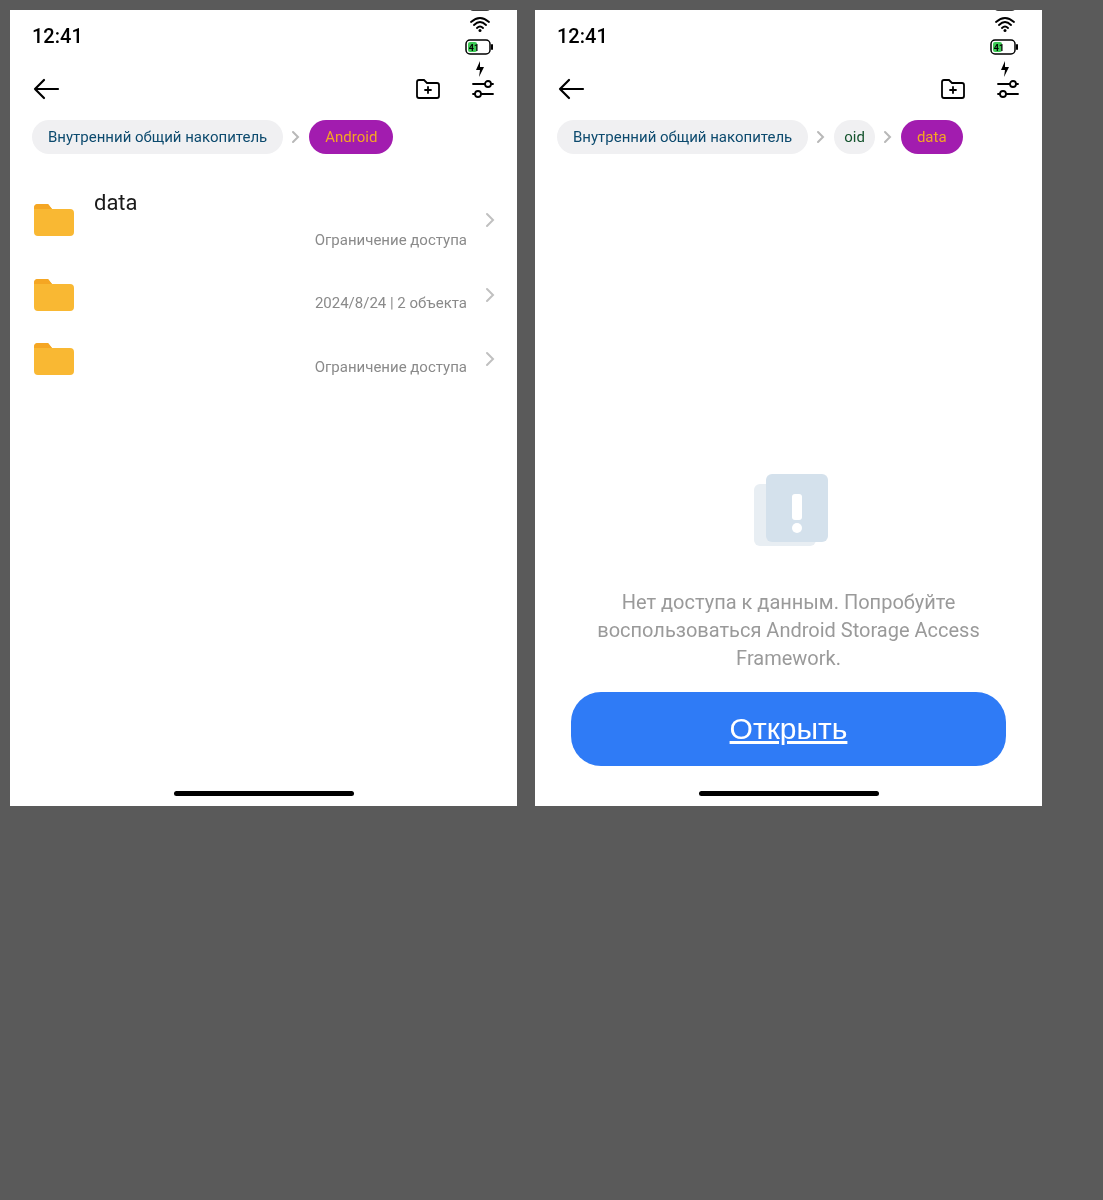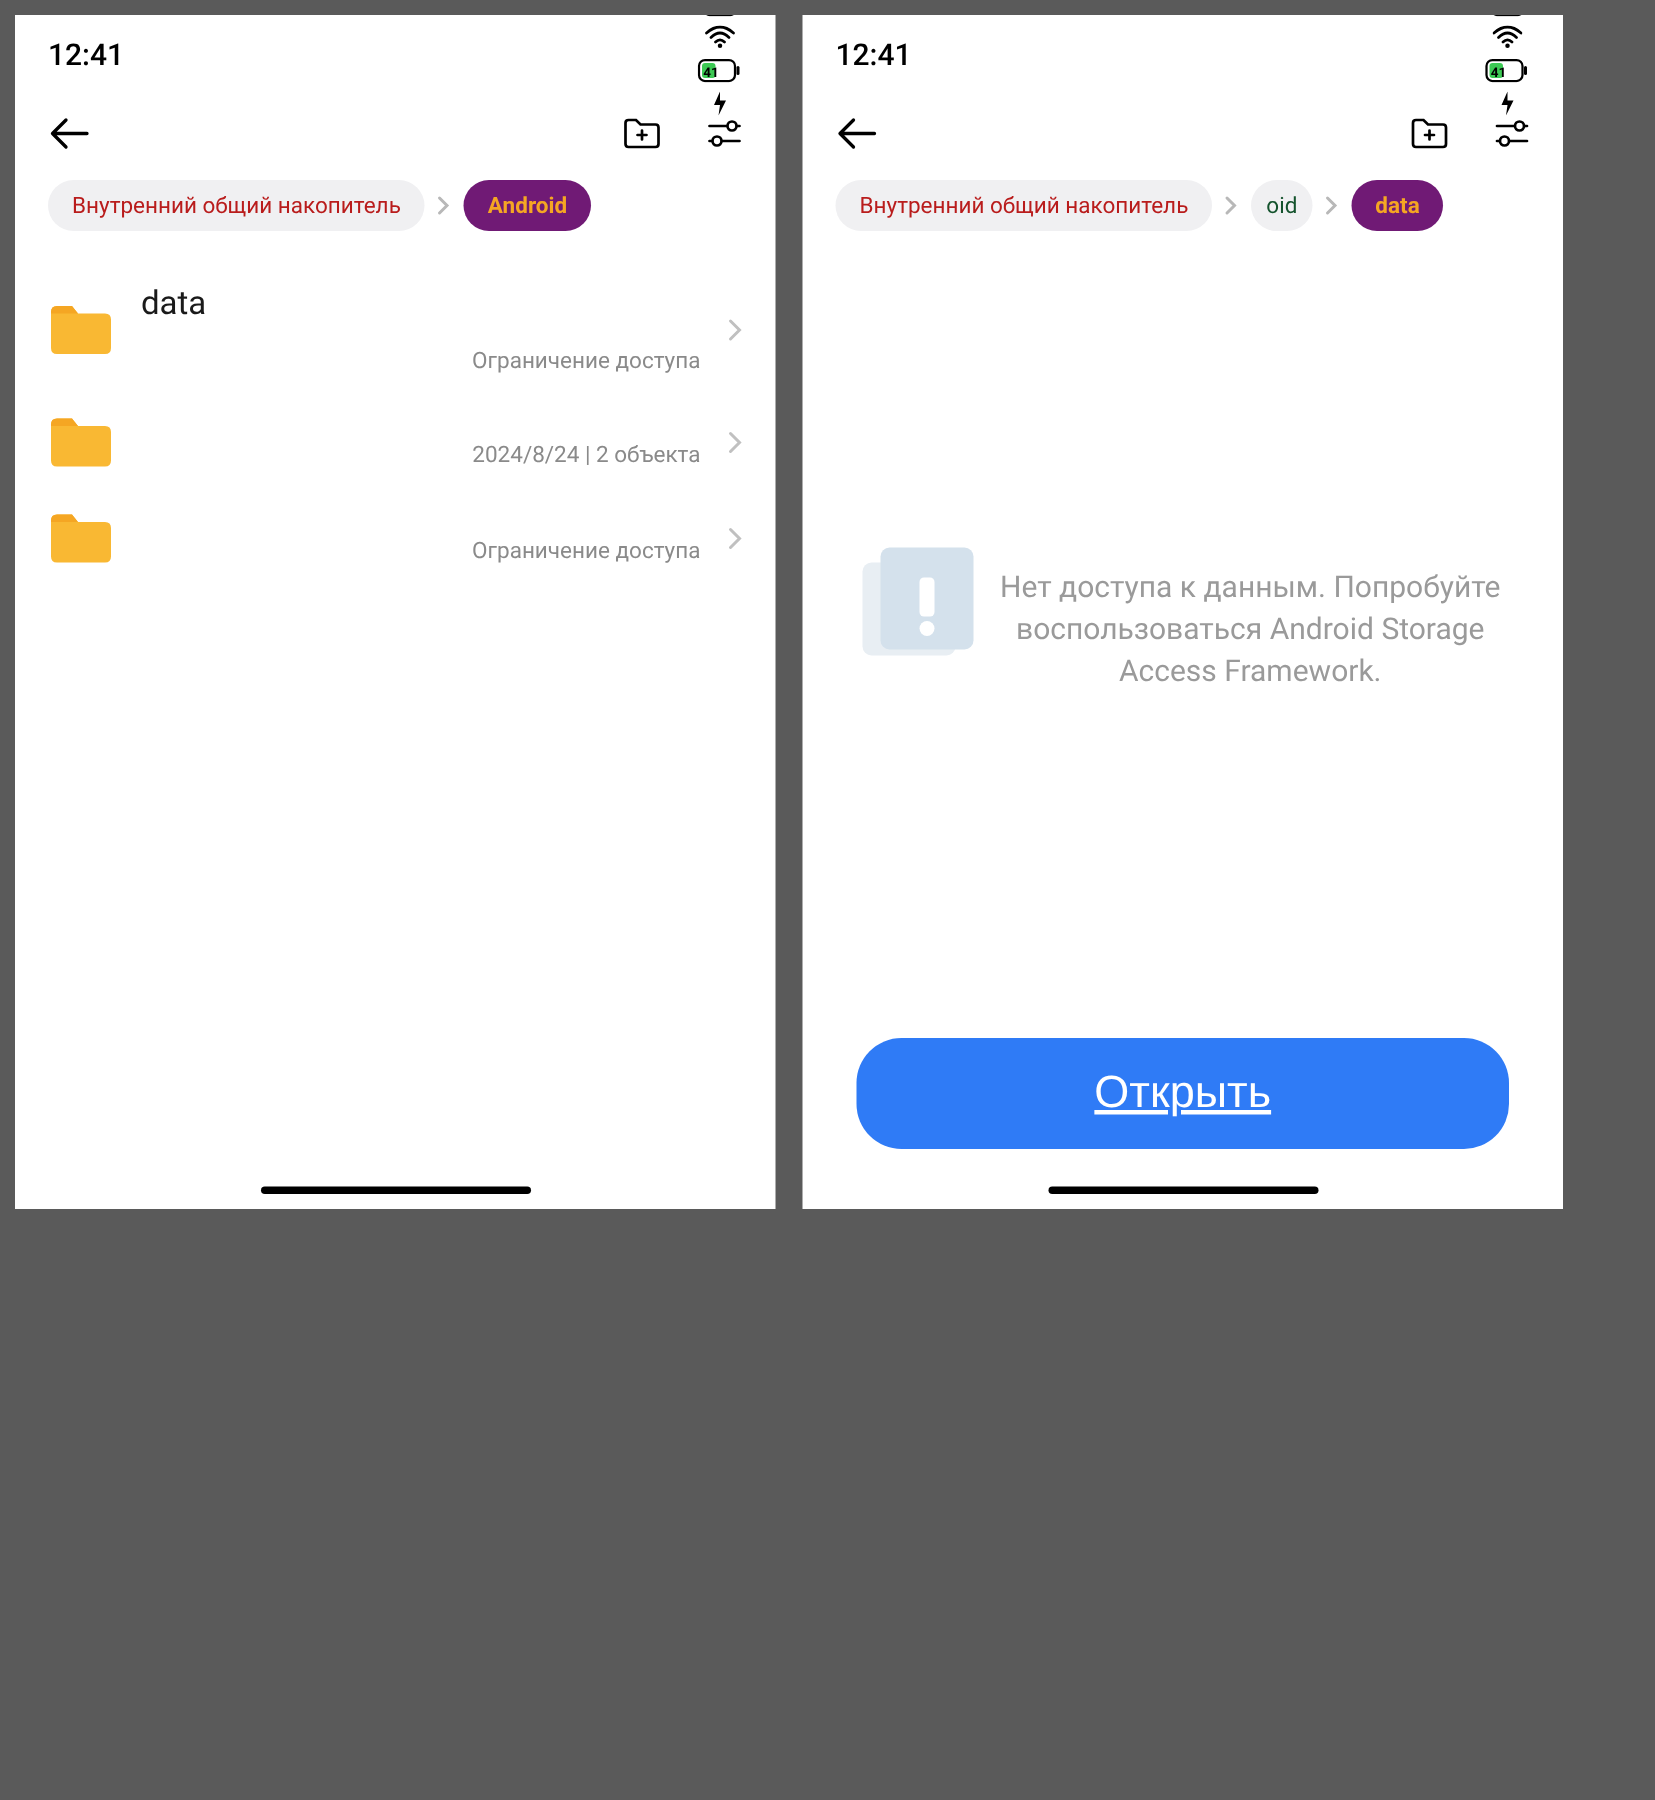--- a/index.html
+++ b/index.html
@@ -49,30 +49,30 @@
     .topbar-spacer { flex: 1; }
     .breadcrumb {
       display: flex;
       align-items: center;
       padding: 0 22px 12px;
       gap: 8px;
       overflow: hidden;
     }
     .crumb {
       background: #f0f0f2;
-      color: #b91c1c;
+      color: #0c4a6e;
       border-radius: 18px;
       padding: 8px 16px;
       font-size: 15px;
       white-space: nowrap;
     }
     .crumb.active {
-      background: #701a75;
+      background: #a21caf;
       color: #f5a623;
-      font-weight: 700;
+      font-weight: 400;
     }
     .crumb.partial {
       background: #f0f0f2;
       color: #14532d;
       border-radius: 18px;
       padding: 8px 10px;
       font-size: 15px;
     }
     .chev {
       color: #c0c0c0;
@@ -105,21 +105,21 @@
       color: #8a8a8a;
       margin-top: 16px;
       text-align: right;
     }
     .folder-chev {
       color: #c0c0c0;
     }
     .empty-state {
       flex: 1;
       display: flex;
-      flex-direction: row;
+      flex-direction: column;
       align-items: center;
       justify-content: flex-end;
       padding: 0 30px;
       text-align: center;
     }
     .empty-icon {
       margin-bottom: 30px;
     }
     .empty-text {
       color: #9a9a9a;

